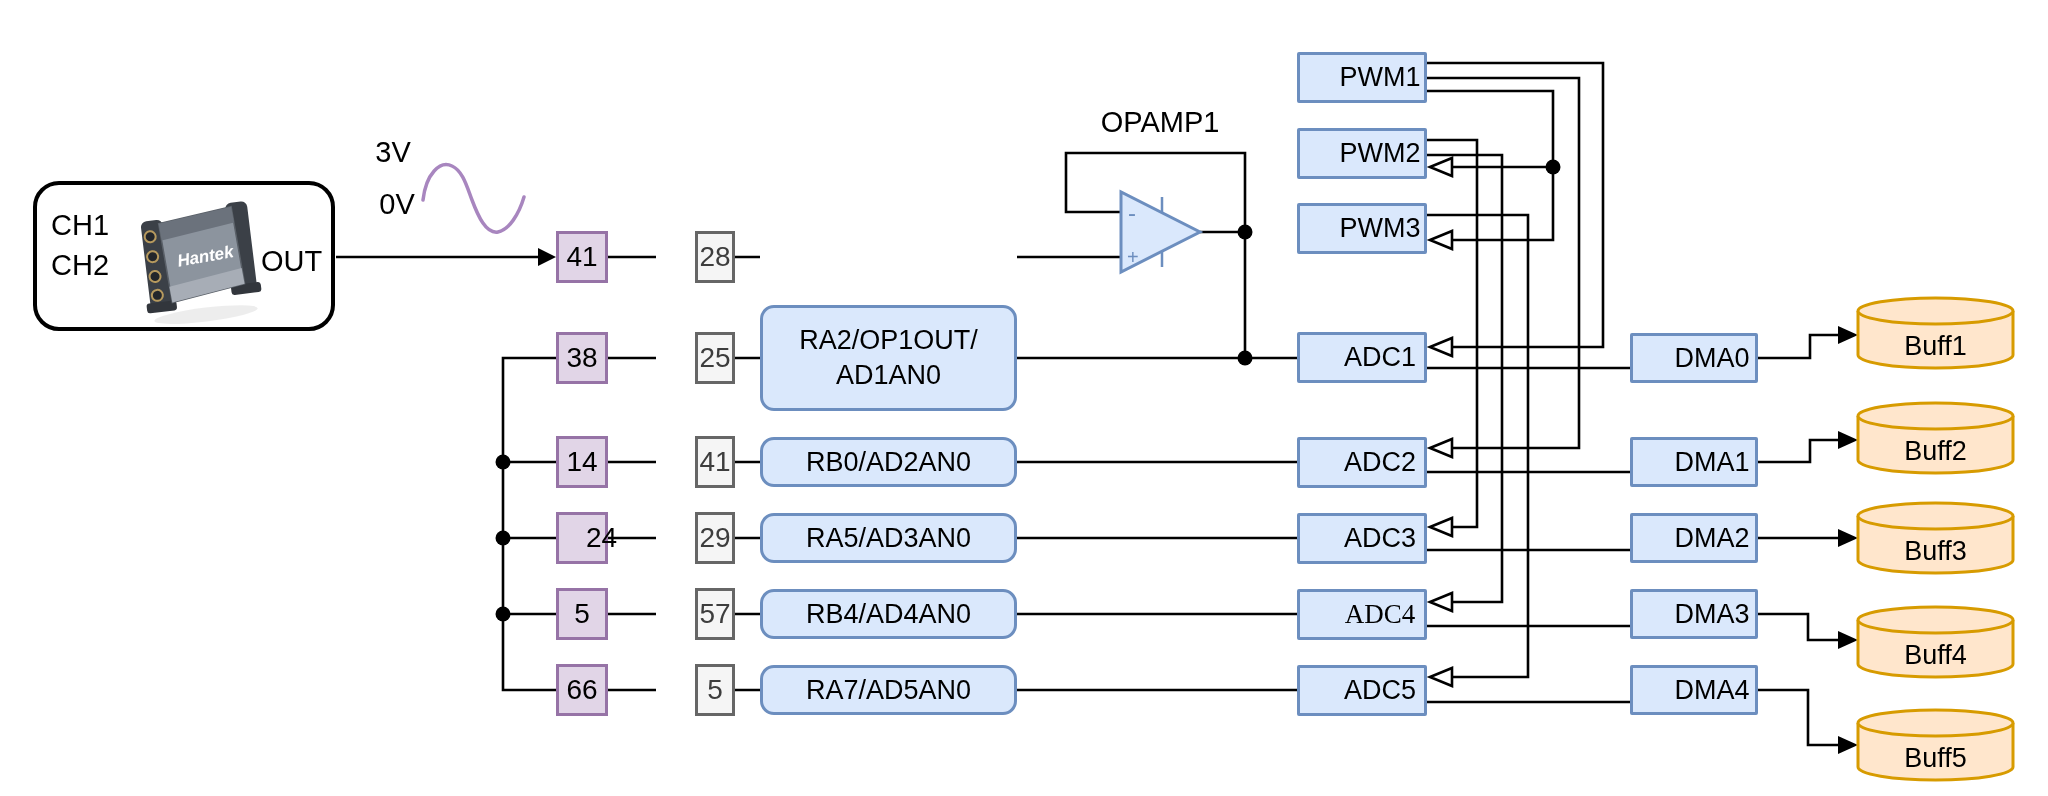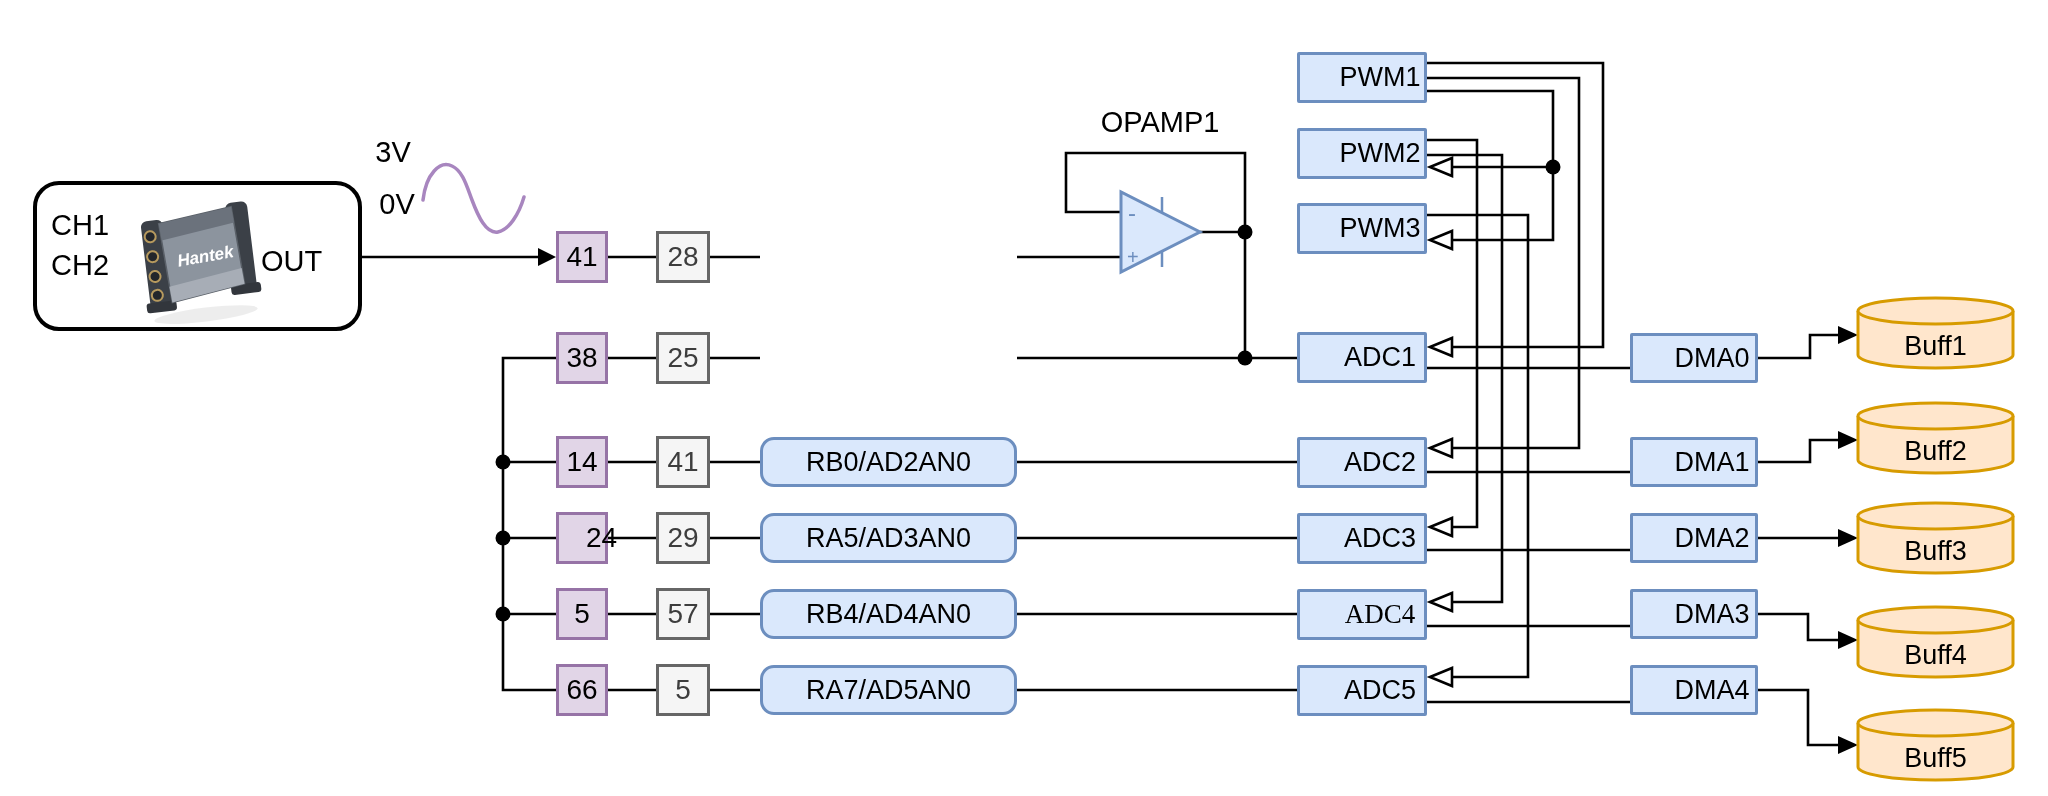--- a/index.html
+++ b/index.html
@@ -4,28 +4,28 @@
 <style>
   html,body{margin:0;padding:0;background:#ffffff;}
   #canvas{
     position:relative;width:2048px;height:796px;background:#ffffff;overflow:hidden;
     font-family:"Liberation Sans","DejaVu Sans",sans-serif;color:#000;
   }
   #wires{position:absolute;left:0;top:0;z-index:1;}
   .node{position:absolute;z-index:2;display:flex;align-items:center;justify-content:center;
         box-sizing:border-box;font-size:27px;line-height:1.28;text-align:center;}
   .pinbox{width:52px;height:52px;background:#e1d5e7;border:3px solid #9673a6;font-size:28px;}
-  .altbox{width:54px;height:52px;background:#f5f5f5;border:3px solid #666666;color:#3d3d3d;font-size:28px;}
+  .altbox{width:40px;height:52px;background:#f5f5f5;border:3px solid #666666;color:#3d3d3d;font-size:28px;margin-left:39px;}
   .namebox{width:257px;background:#dae8fc;border:3px solid #6c8ebf;border-radius:14px;height:50px;}
   .blk{width:130px;height:51px;background:#dae8fc;border:3px solid #6c8ebf;border-radius:2px;padding-left:36px;}
   .dma{width:128px;height:50px;}
   .freelabel{position:absolute;z-index:2;font-size:29px;display:flex;align-items:center;justify-content:center;}
   .bufflabel{position:absolute;z-index:3;width:155px;height:30px;font-size:27px;
              display:flex;align-items:center;justify-content:center;}
-  .devicebox{left:33px;top:181px;width:329px;height:150px;border:4px solid #000;border-radius:26px;background:#fff;}
+  .devicebox{left:33px;top:181px;width:302px;height:150px;border:4px solid #000;border-radius:26px;background:#fff;}
   .devlbl{position:absolute;font-size:29px;z-index:3;}
   #devimg{position:absolute;left:96px;top:2px;z-index:2;}
 </style>
 </head>
 <body>
 
 <div id="canvas">
 
   <svg id="wires" width="2048" height="796" viewBox="0 0 2048 796">
     <g stroke="#000000" stroke-width="2.6" fill="none">
@@ -146,20 +146,24 @@
   <div class="node altbox" style="left:656px;top:231px;">
     <span>28</span>
     </div>
 
   <div class="node pinbox" style="left:556px;top:332px;">
     <span>38</span>
     </div>
   <div class="node altbox" style="left:656px;top:332px;">
     <span>25</span>
     </div>
+  <div class="node namebox" style="left:760px;top:305px;height:106px;flex-direction:column;">
+    <span>RA2/OP1OUT/</span>
+    <span>AD1AN0</span>
+    </div>
 
   <div class="node pinbox" style="left:556px;top:436px;">
     <span>14</span>
     </div>
   <div class="node altbox" style="left:656px;top:436px;">
     <span>41</span>
     </div>
   <div class="node namebox" style="left:760px;top:437px;">
     <span>RB0/AD2AN0</span>
     </div>

